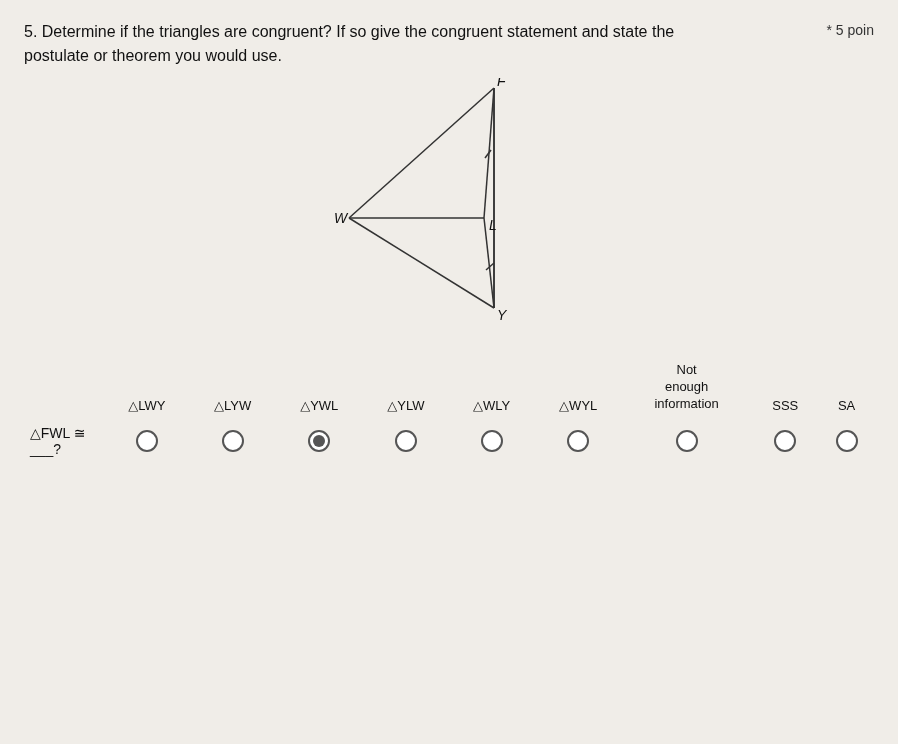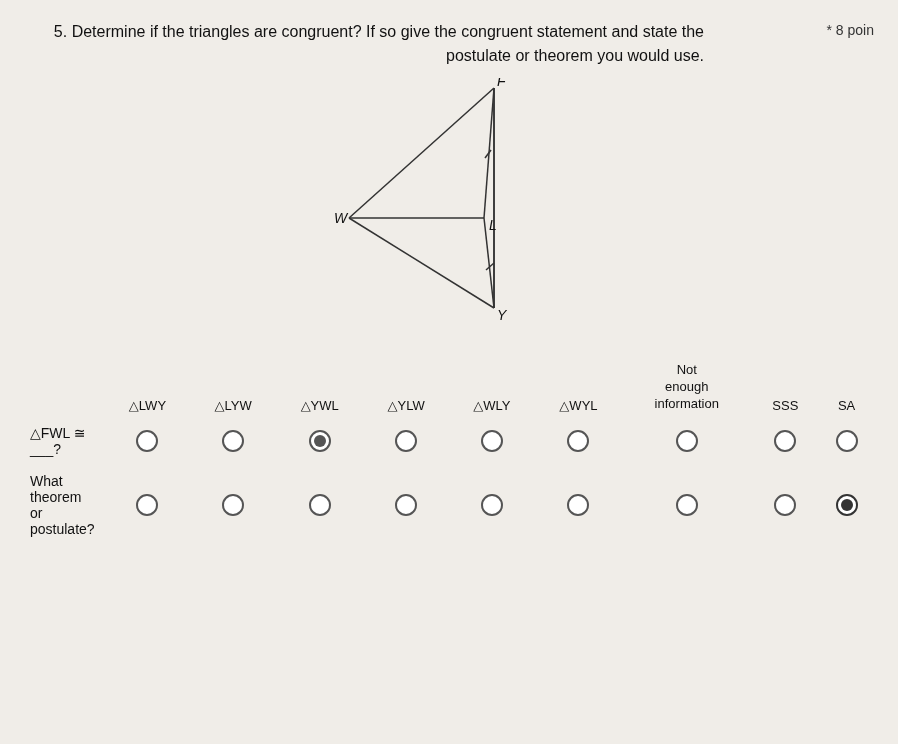--- a/index.html
+++ b/index.html
@@ -10,21 +10,20 @@
       color: #111;
       width: 898px;
       min-height: 744px;
       padding: 20px 24px;
     }
     .question-header {
       display: flex;
       justify-content: space-between;
       align-items: flex-start;
       margin-bottom: 10px;
-      text-align: right;
     }
     .question-text {
       font-size: 16px;
       line-height: 1.5;
       max-width: 680px;
     }
     .points-badge {
       font-size: 14px;
       color: #333;
       white-space: nowrap;
@@ -107,21 +106,21 @@
     }
   </style>
 </head>
 <body>
 
 <div class="question-header">
   <div class="question-text">
     <span>5.</span>
     <span>Determine if the triangles are congruent?  If so give the congruent statement and state the postulate or theorem you would use.</span>
   </div>
-  <div class="points-badge">* 8 poin</div>
+  <div class="points-badge">* 5 poin</div>
 </div>
 
 <div class="diagram-area">
   <svg width="340" height="260">
 
     <line x1="215" y1="230" x2="215" y2="10" stroke="#333" stroke-width="1.5"></line>
 
     <line x1="70" y1="140" x2="215" y2="10" stroke="#333" stroke-width="1.5"></line>
 
     <line x1="70" y1="140" x2="215" y2="230" stroke="#333" stroke-width="1.5"></line>
@@ -171,27 +170,15 @@
         <td><div class="radio-circle"></div></td>
         <td><div class="radio-circle selected"></div></td>
         <td><div class="radio-circle"></div></td>
         <td><div class="radio-circle"></div></td>
         <td><div class="radio-circle"></div></td>
         <td><div class="radio-circle"></div></td>
         <td><div class="radio-circle"></div></td>
         <td><div class="radio-circle"></div></td>
       </tr>
 
-      <tr>
-        <td class="row-label">What<br>theorem<br>or<br>postulate?</td>
-        <td><div class="radio-circle"></div></td>
-        <td><div class="radio-circle"></div></td>
-        <td><div class="radio-circle"></div></td>
-        <td><div class="radio-circle"></div></td>
-        <td><div class="radio-circle"></div></td>
-        <td><div class="radio-circle"></div></td>
-        <td><div class="radio-circle"></div></td>
-        <td><div class="radio-circle"></div></td>
-        <td><div class="radio-circle selected-dark"></div></td>
-      </tr>
     </tbody>
   </table>
 </div>
 
 </body></html>

